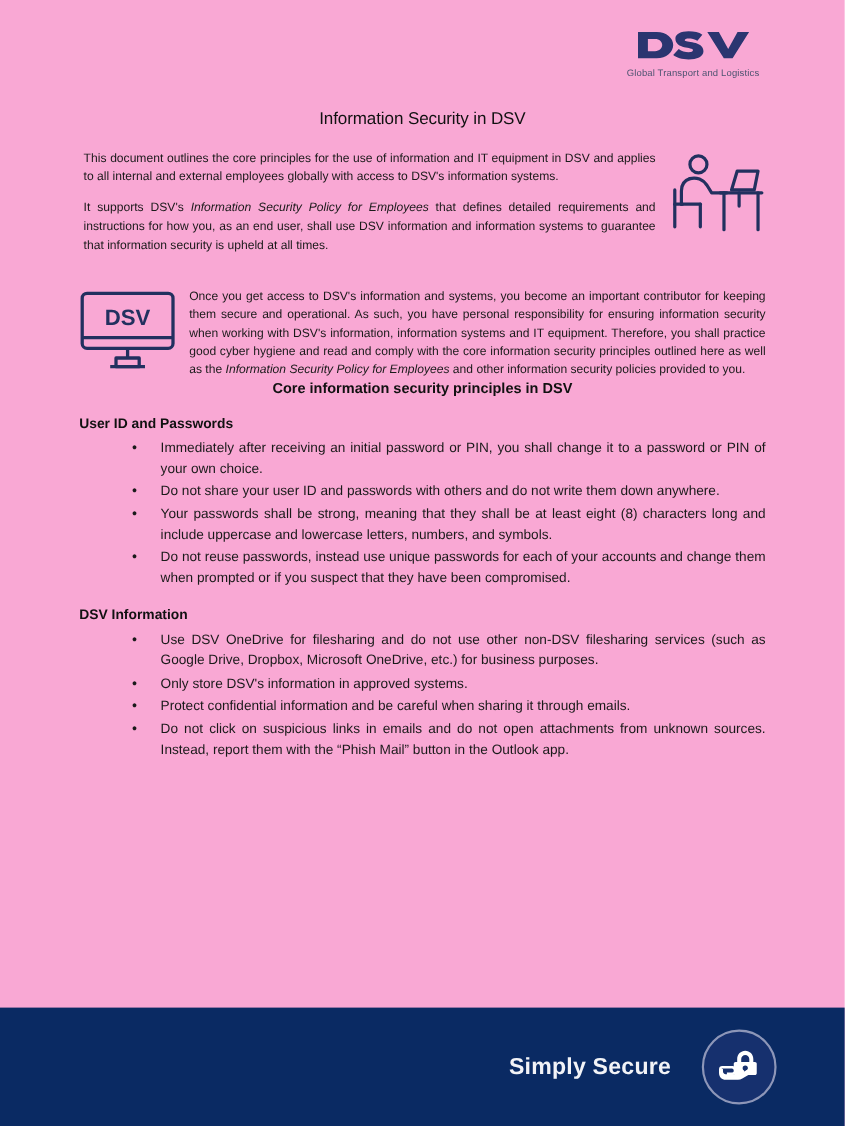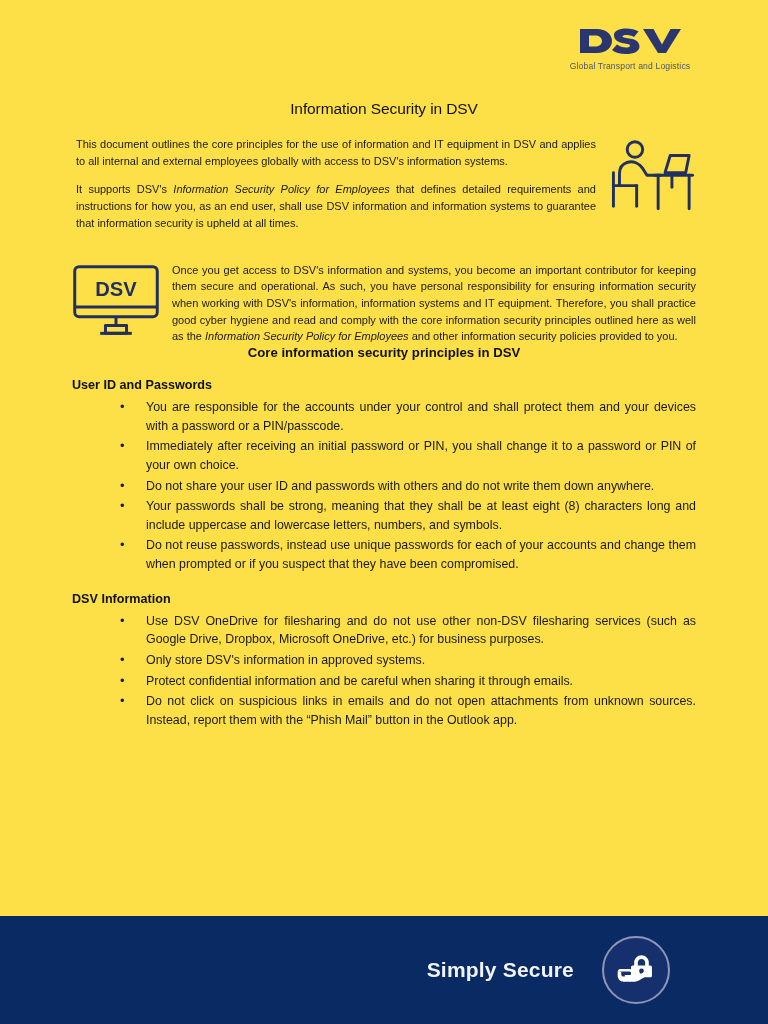--- a/index.html
+++ b/index.html
@@ -12,21 +12,21 @@
     height: 1024px;
     position: relative;
     overflow: hidden;
     font-family: "Liberation Sans", sans-serif;
     color: #1a1a1a;
   }
 
   .page {
     position: absolute;
     inset: 0;
-    background: #fde047;
+    background: #f9a8d4;
   }
 
   
   .logo-block {
     position: absolute;
     top: 26px;
     right: 58px;
     width: 160px;
     text-align: center;
   }
@@ -142,21 +142,21 @@
   .footer-band {
     position: absolute;
     left: 0;
     right: 0;
     bottom: 0;
     height: 108px;
     background: #0a2a63;
     display: flex;
     align-items: center;
     justify-content: flex-end;
-    padding-right: 98px;
+    padding-right: 62px;
     box-sizing: border-box;
   }
   .footer-tagline {
     color: #f2f3f7;
     font-size: 21px;
     font-weight: bold;
     letter-spacing: 0.2px;
     margin-right: 28px;
     font-family: "Liberation Sans", sans-serif;
   }
@@ -232,21 +232,20 @@
         <p class="body"><span>Once you get access to DSV's information and systems, you become an important contributor for keeping them secure and operational. As such, you have personal responsibility for ensuring information security when working with DSV's information, information systems and IT equipment. Therefore, you shall practice good cyber hygiene and read and comply with the core information security principles outlined here as well as the </span><em class="italic">Information Security Policy for Employees</em><span> and other information security policies provided to you.</span></p>
       </div>
     </div>
 
     <div class="core-block">
       <h2 class="section-title">Core information security principles in DSV</h2>
 
       <div class="core-sub">
         <h3 class="sub-title">User ID and Passwords</h3>
         <ul class="bullets">
-          <li>You are responsible for the accounts under your control and shall protect them and your devices with a password or a PIN/passcode.</li>
           <li>Immediately after receiving an initial password or PIN, you shall change it to a password or PIN of your own choice.</li>
           <li class="nojustify">Do not share your user ID and passwords with others and do not write them down anywhere.</li>
           <li>Your passwords shall be strong, meaning that they shall be at least eight (8) characters long and include uppercase and lowercase letters, numbers, and symbols.</li>
           <li>Do not reuse passwords, instead use unique passwords for each of your accounts and change them when prompted or if you suspect that they have been compromised.</li>
         </ul>
       </div>
 
       <div class="core-sub">
         <h3 class="sub-title">DSV Information</h3>
         <ul class="bullets">

